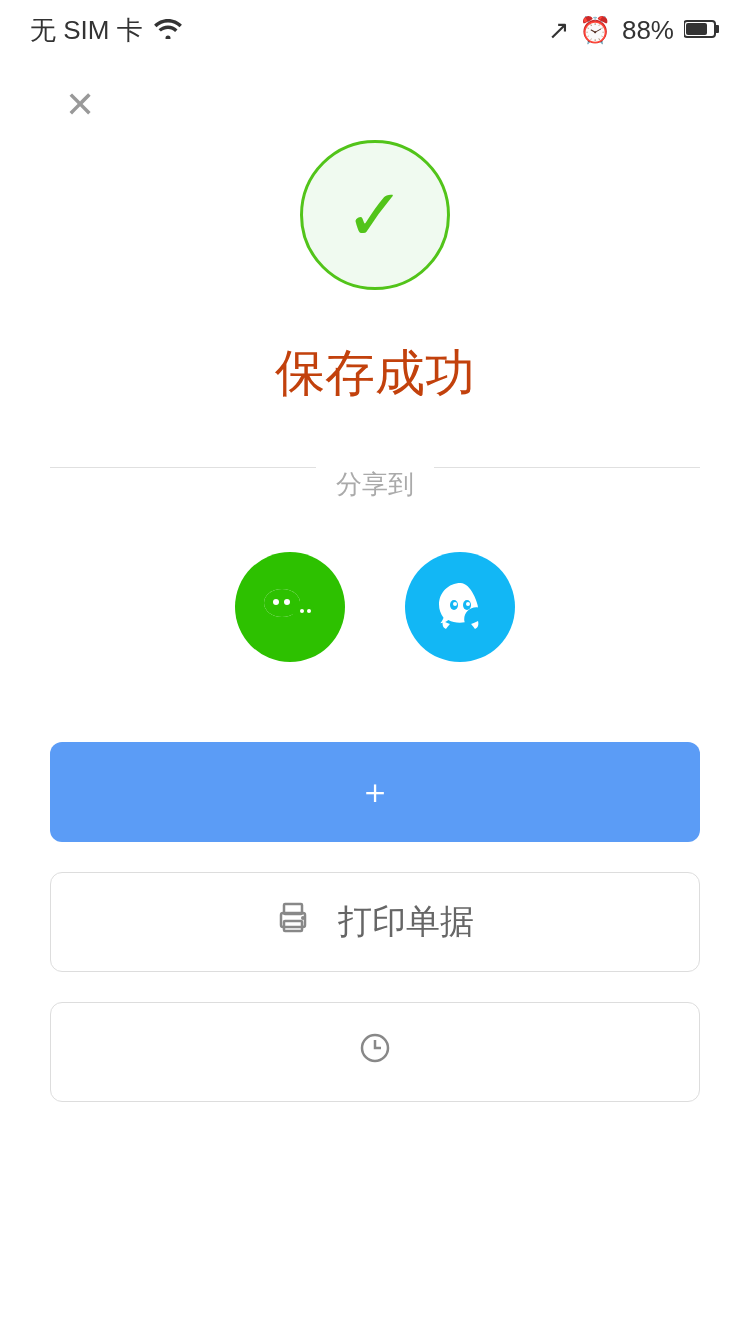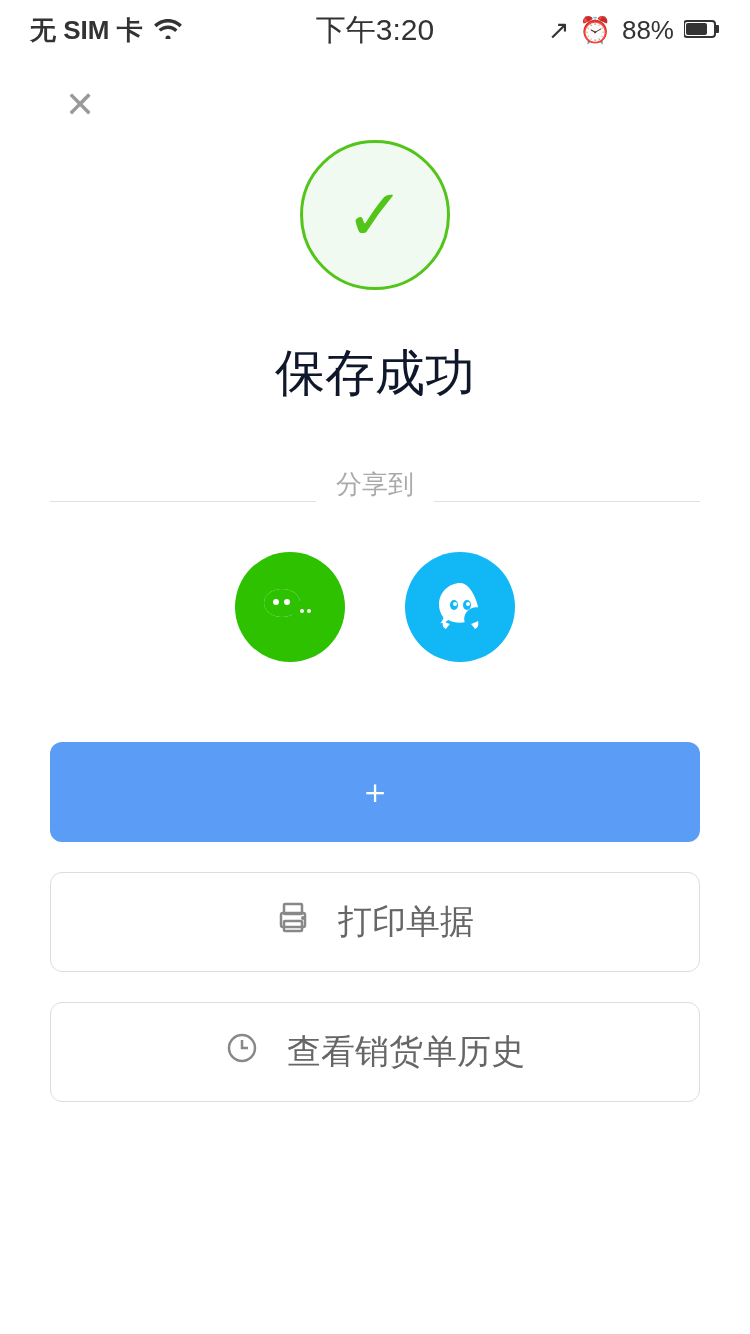--- a/index.html
+++ b/index.html
@@ -23,21 +23,21 @@
       justify-content: space-between;
       padding: 0 30px;
       background: #fff;
     }
     .status-left {
       display: flex;
       align-items: center;
       gap: 10px;
       font-size: 26px;
       color: #333;
-      font-weight: 700;
+      font-weight: 400;
     }
     .status-center {
       font-size: 30px;
       font-weight: 500;
       color: #333;
       position: absolute;
       left: 50%;
       transform: translateX(-50%);
     }
     .status-right {
@@ -85,31 +85,31 @@
     }
     .checkmark {
       color: #52c41a;
       font-size: 72px;
       line-height: 1;
     }
 
     
     .success-title {
       font-size: 50px;
-      color: #0f172a;
+      color: #c2410c;
       font-weight: 400;
       margin-bottom: 60px;
     }
 
     
     .share-divider {
       width: 100%;
       position: relative;
       display: flex;
-      align-items: flex-end;
+      align-items: flex-start;
       justify-content: center;
       margin-bottom: 50px;
       padding: 0 50px;
     }
     .divider-line {
       flex: 1;
       height: 1px;
       background: #e0e0e0;
     }
     .divider-text {
@@ -192,21 +192,20 @@
   <div class="status-left">
     <span>无 SIM 卡</span>
     <span>
       <svg width="30" height="22" viewBox="0 0 30 22" fill="#333">
         <path d="M15 18.5a2.5 2.5 0 1 1 0 5 2.5 2.5 0 0 1 0-5z"></path>
         <path d="M15 12c2.8 0 5.3 1.1 7.1 2.9l2.4-2.4C21.8 9.9 18.6 8.5 15 8.5s-6.8 1.4-9.5 3.7l2.4 2.4C9.7 13.1 12.2 12 15 12z"></path>
         <path d="M15 5.5c4.5 0 8.5 1.8 11.5 4.7l2.4-2.4C25.5 4.4 20.6 2 15 2S4.5 4.4 1.1 7.8l2.4 2.4C6.5 7.3 10.5 5.5 15 5.5z"></path>
       </svg>
     </span>
   </div>
-  <div class="status-center">下午3:20</div>
   <div class="status-right">
     <span>↗</span>
     <span>⏰</span>
     <span>88%</span>
     <span>
       <svg width="36" height="20" viewBox="0 0 36 20">
         <rect x="0" y="2" width="31" height="16" rx="3" ry="3" fill="none" stroke="#333" stroke-width="2"></rect>
         <rect x="31" y="6" width="4" height="8" rx="1" fill="#333"></rect>
         <rect x="2" y="4" width="21" height="12" rx="2" fill="#333"></rect>
       </svg>
@@ -277,17 +276,16 @@
       <span>打印单据</span>
     </button>
 
     <button class="btn-secondary">
       <span class="btn-icon">
         <svg width="34" height="34" viewBox="0 0 34 34" fill="none" stroke="#888" stroke-width="2.5">
           <circle cx="17" cy="17" r="13"></circle>
           <polyline points="17,9 17,17 23,17"></polyline>
         </svg>
       </span>
-      <span>查看销货单历史</span>
     </button>
   </div>
 
 </div>
 
 </body></html>

